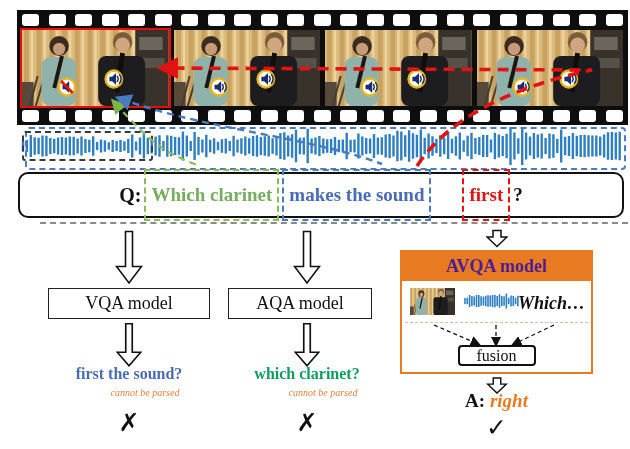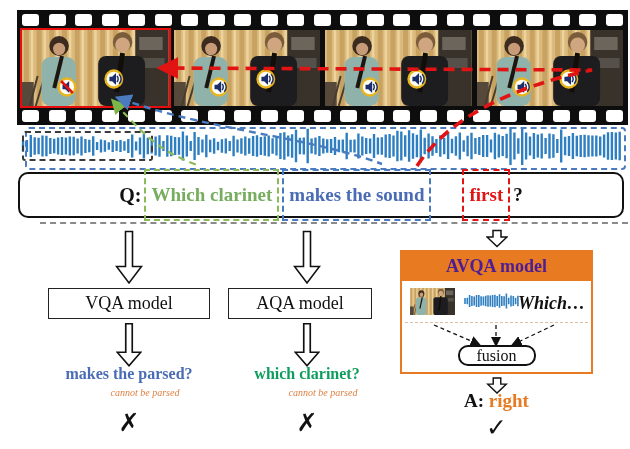--- a/index.html
+++ b/index.html
@@ -60,26 +60,26 @@
   .avqa-header{height:29px;background:#e87b22;color:#4c1d95;font-weight:bold;font-size:18px;
                display:flex;align-items:center;justify-content:center;}
   .avqa-body{position:relative;height:91px;}
   .avqa-thumb{position:absolute;left:8px;top:7px;width:45px;height:27px;overflow:hidden;}
   .avqa-thumb svg{width:100%;height:100%;}
   .avqa-wave{position:absolute;left:60px;top:7px;width:60px;height:27px;}
   .avqa-snippet{position:absolute;right:6px;top:12px;font-weight:bold;font-style:italic;font-size:18px;color:#111;}
   .avqa-divider{position:absolute;left:3px;right:3px;top:41px;border-top:1.5px dashed #d9bfa6;}
   .avqa-arrows{position:absolute;inset:0;pointer-events:none;}
   .fusion-box{position:absolute;left:50%;transform:translateX(-50%);top:64px;width:78px;height:21px;
-              border:2px solid #111;border-radius:10px;background:#fff;display:flex;align-items:center;
+              border:2px solid #111;border-radius:4px;background:#fff;display:flex;align-items:center;
               justify-content:center;font-size:16px;color:#111;box-sizing:border-box;}
   .harrow-below{position:absolute;left:486px;top:377px;}
   .answer-line{position:absolute;left:400px;top:390px;width:193px;text-align:center;font-size:19px;}
   .answer-prefix{color:#111;font-weight:bold;}
-  .answer-value{color:#e87b22;font-weight:bold;}
+  .answer-value{color:#e87b22;font-weight:bold;font-style:italic;}
   .avqa-verdict{position:absolute;left:400px;top:415px;width:193px;text-align:center;
                 font-family:"DejaVu Sans",sans-serif;font-weight:bold;font-size:25px;color:#111;line-height:1;}
 
   
   .overlay{position:absolute;inset:0;width:630px;height:449px;z-index:6;pointer-events:none;}
 </style>
 </head>
 <body>
 
 <div class="canvas">
@@ -342,21 +342,21 @@
   <div class="gray-divider"></div>
 
   <div class="branch" style="left:38px;">
     <svg class="harrow-long" width="28" height="55" viewBox="0 0 28 54">
       <path d="M10.5,1 h7 v35 h9 L14,52.5 L1.5,36 h9 z" fill="#fff" stroke="#111" stroke-width="1.6"></path>
       </svg>
     <div class="model-box">VQA model</div>
     <svg class="harrow-mid" width="26" height="44" viewBox="0 0 28 54" preserveAspectRatio="none">
       <path d="M10.5,1 h7 v35 h9 L14,52.5 L1.5,36 h9 z" fill="#fff" stroke="#111" stroke-width="1.8"></path>
       </svg>
-    <div class="fragment frag-audio">makes the parsed?</div>
+    <div class="fragment frag-audio">first the sound?</div>
     <div class="note">cannot be parsed</div>
     <div class="verdict">✗</div>
   </div>
 
   <div class="branch" style="left:216px;">
     <svg class="harrow-long" width="28" height="55" viewBox="0 0 28 54">
       <path d="M10.5,1 h7 v35 h9 L14,52.5 L1.5,36 h9 z" fill="#fff" stroke="#111" stroke-width="1.6"></path>
       </svg>
     <div class="model-box" style="left:12px;width:144px;">AQA model</div>
     <svg class="harrow-mid" width="26" height="44" viewBox="0 0 28 54" preserveAspectRatio="none">

